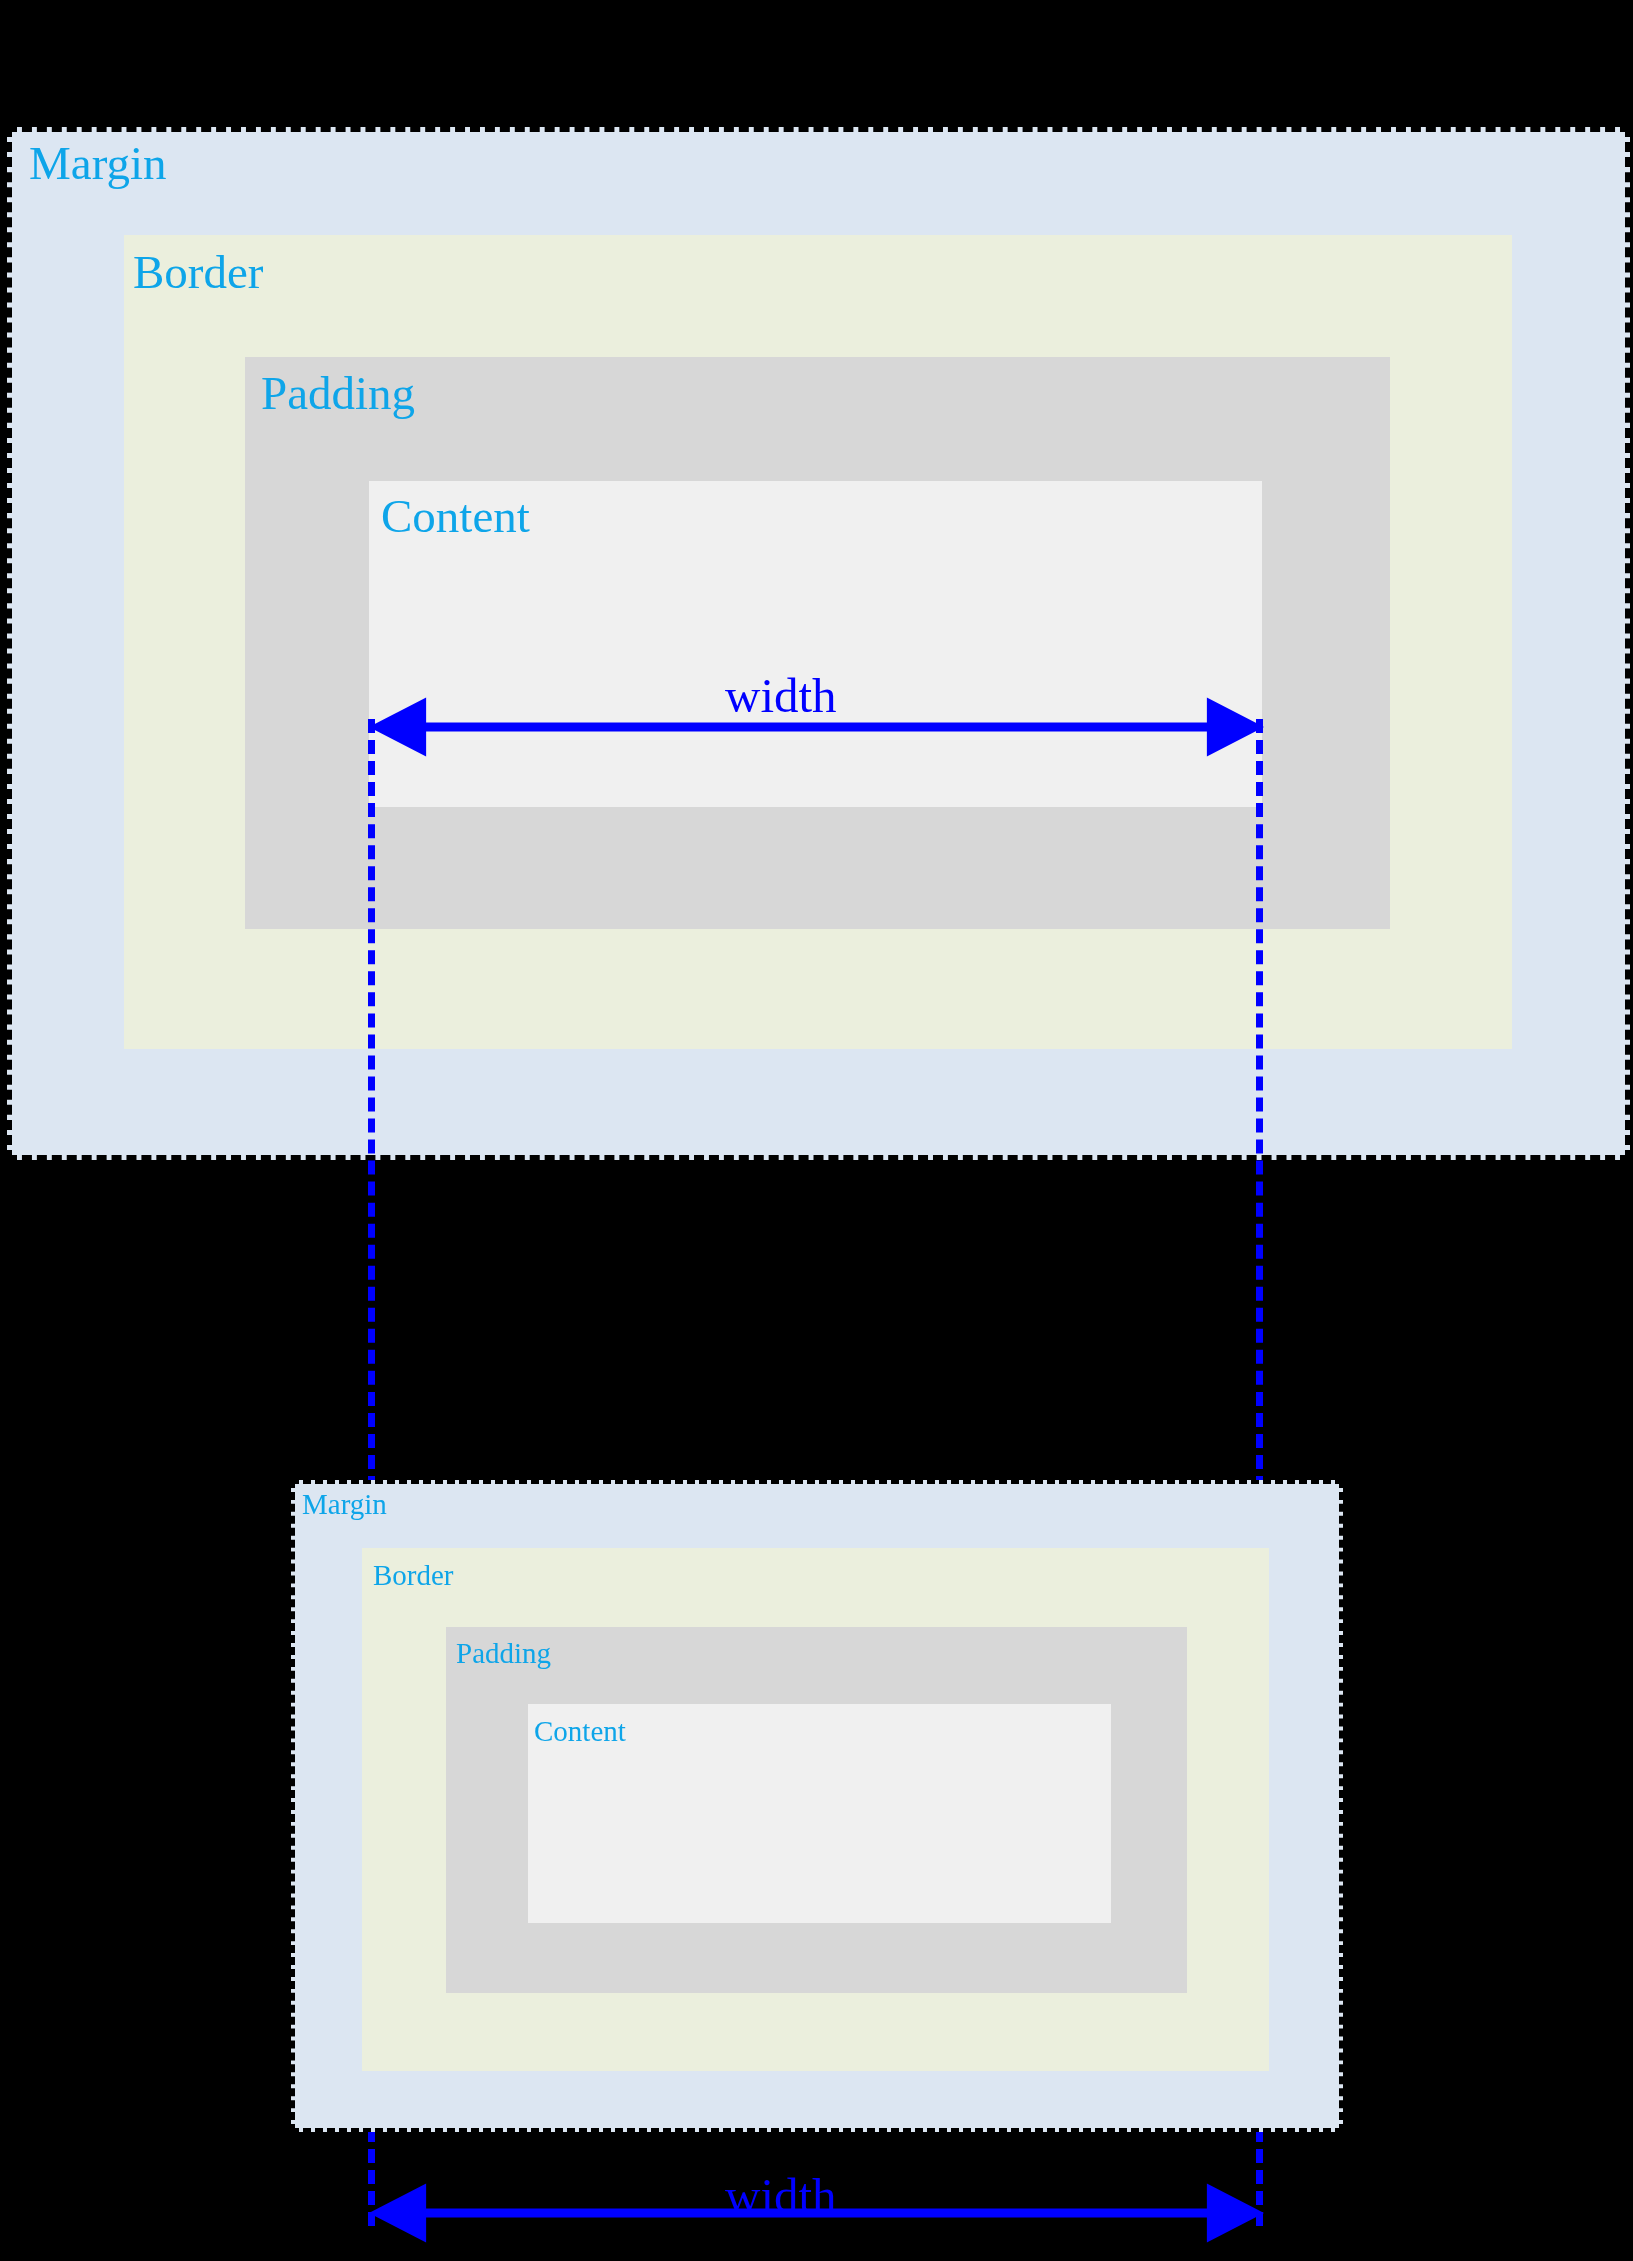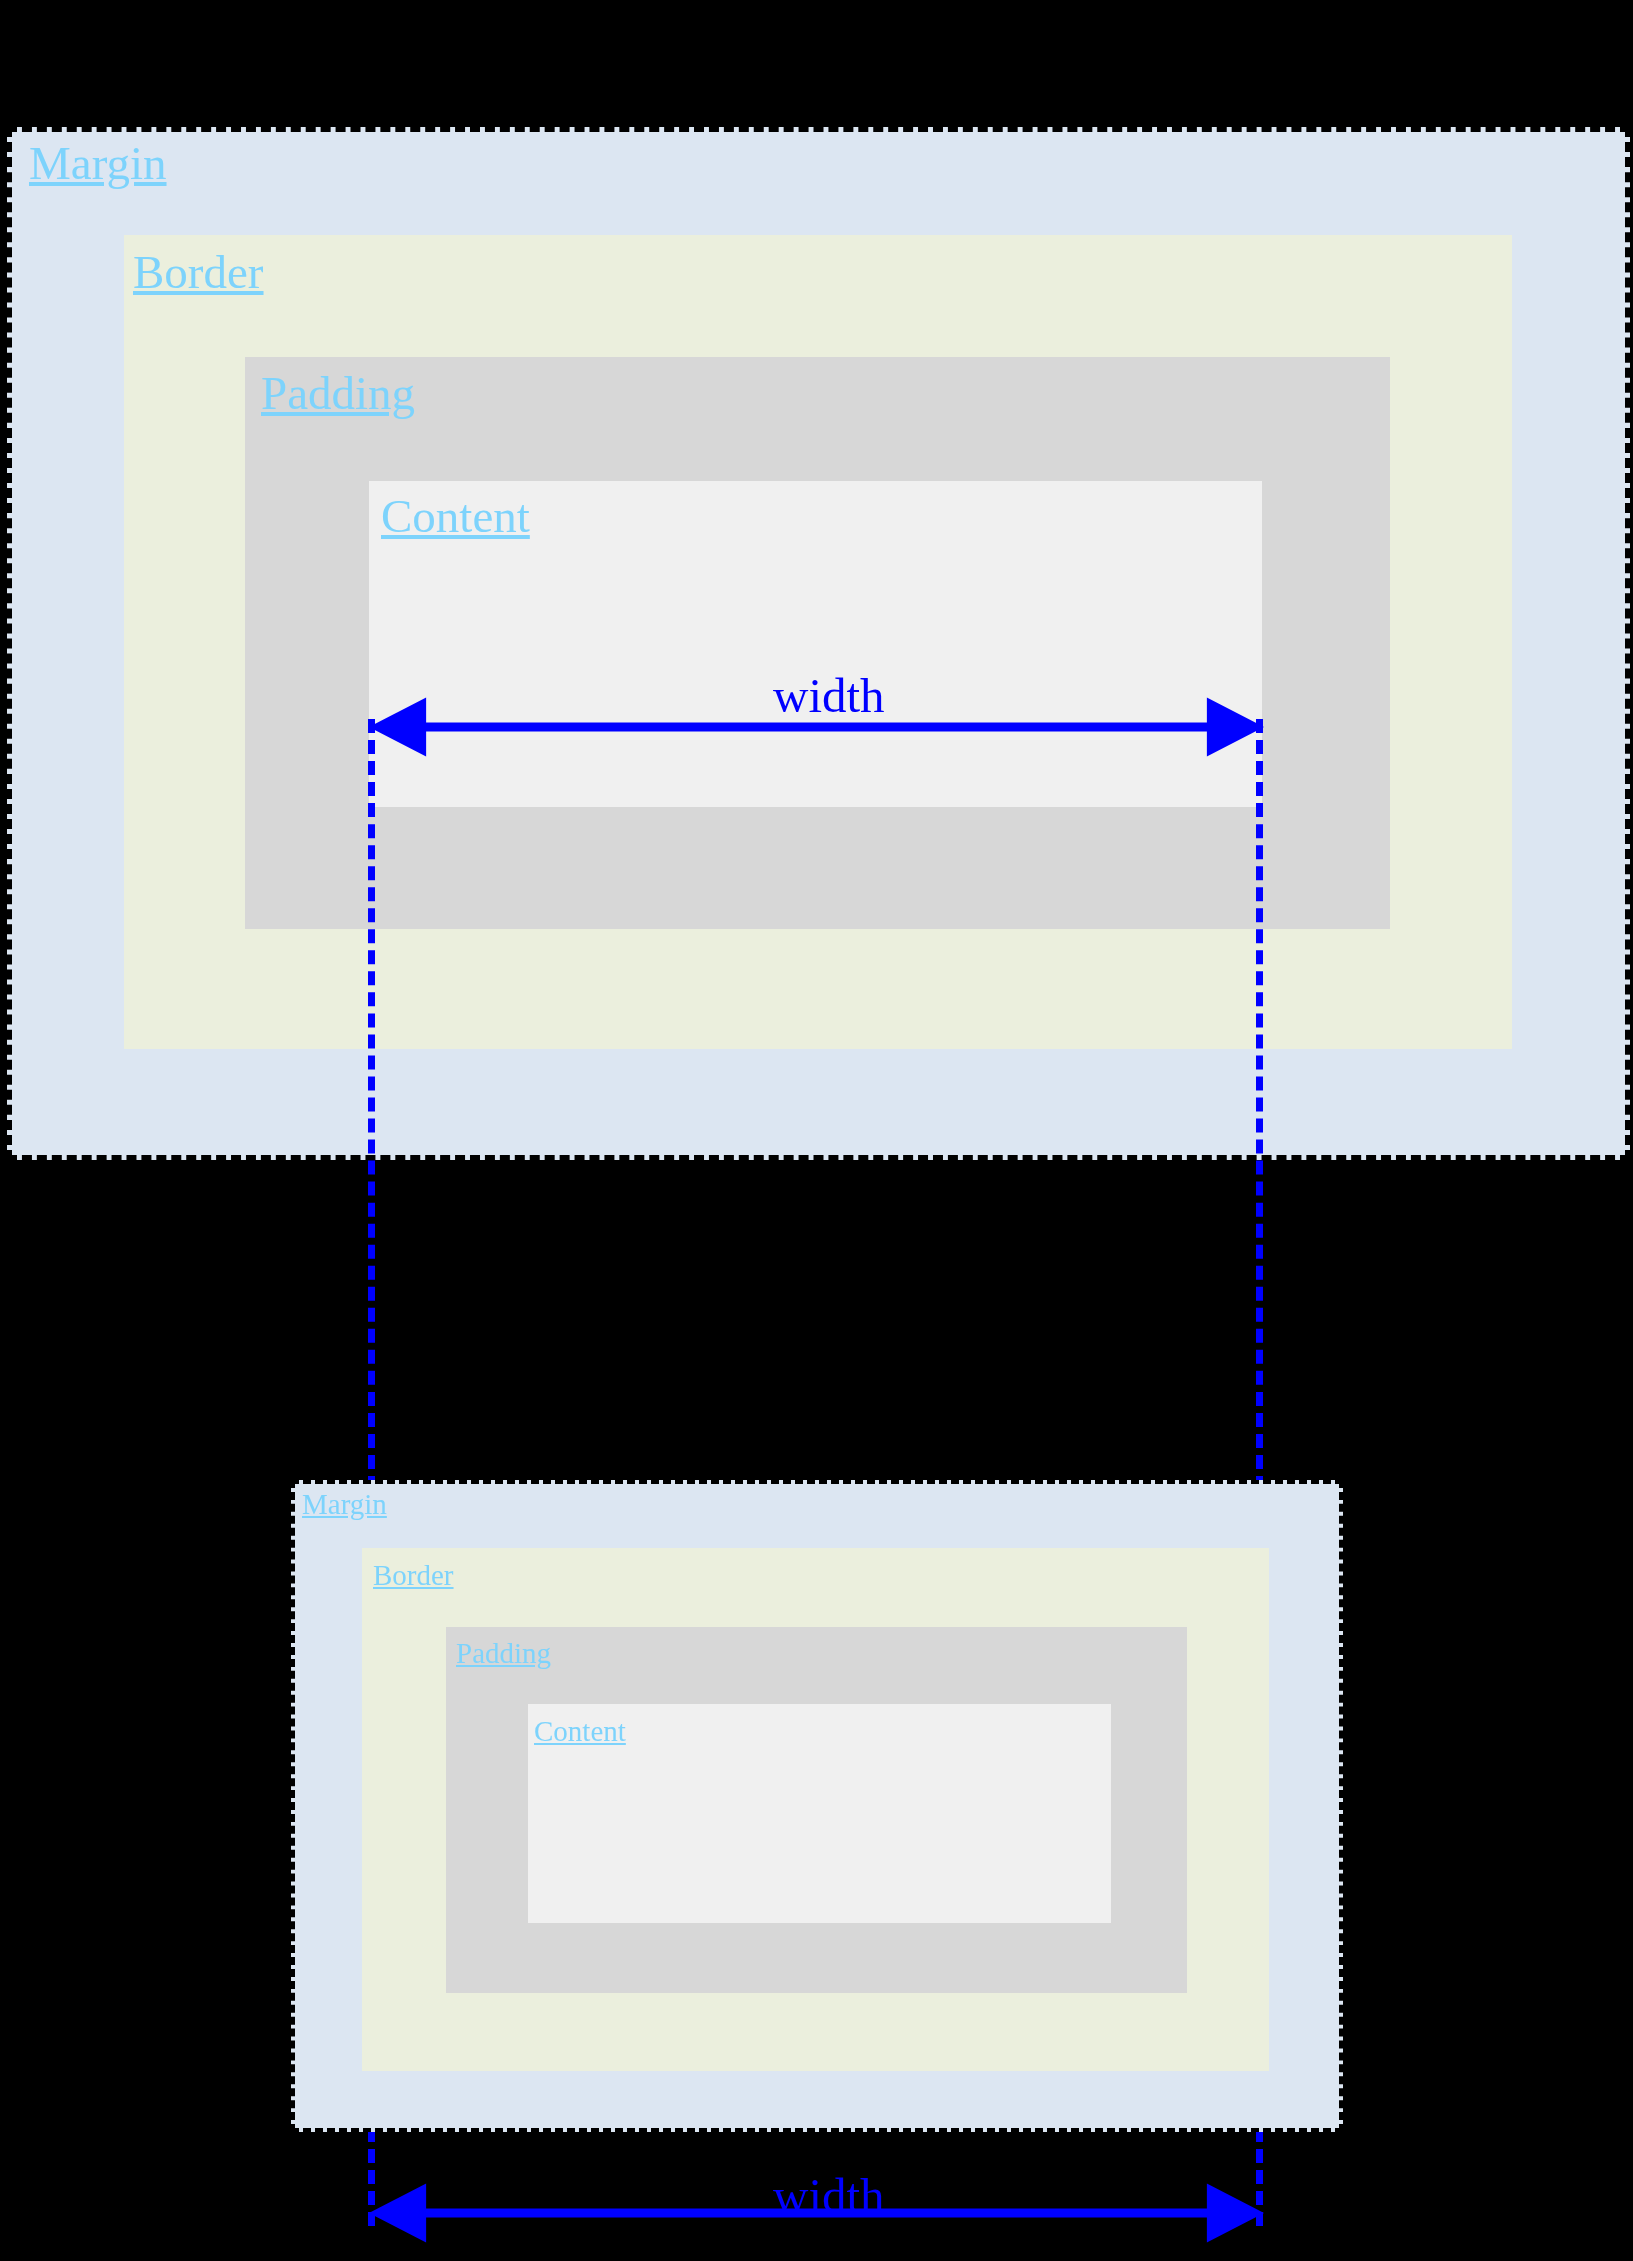--- a/index.html
+++ b/index.html
@@ -17,25 +17,24 @@
     overflow: hidden;
   }
 
   
   .layer {
     position: absolute;
     box-sizing: border-box;
   }
   .layer-label {
     position: absolute;
-    color: #7dd3fc;
+    color: #0ea5e9;
     line-height: 1;
     white-space: nowrap;
     user-select: none;
-    text-decoration: underline;
   }
 
   
   .big .margin-box {
     left: 6.5px;
     top: 127px;
     width: 1623px;
     height: 1033px;
     background: #dce6f2;
     border: 5.7px dashed #000000;
@@ -119,21 +118,20 @@
   }
   .arrow-top    { left: 351px; top: 678px;  width: 931px; height: 98px; }
   .arrow-bottom { left: 351px; top: 2164px; width: 931px; height: 98px; }
 
   .arrow-label {
     position: absolute;
     color: #0000ff;
     line-height: 1;
     white-space: nowrap;
     user-select: none;
-    margin-left: 48px;
   }
   .arrow-label-top    { left: 725px; top: 671px;  font-size: 49px; }
   .arrow-label-bottom { left: 725px; top: 2171px; font-size: 49px; }
 </style>
 </head>
 <body>
 
 <div id="stage">
 
   <div class="big">

